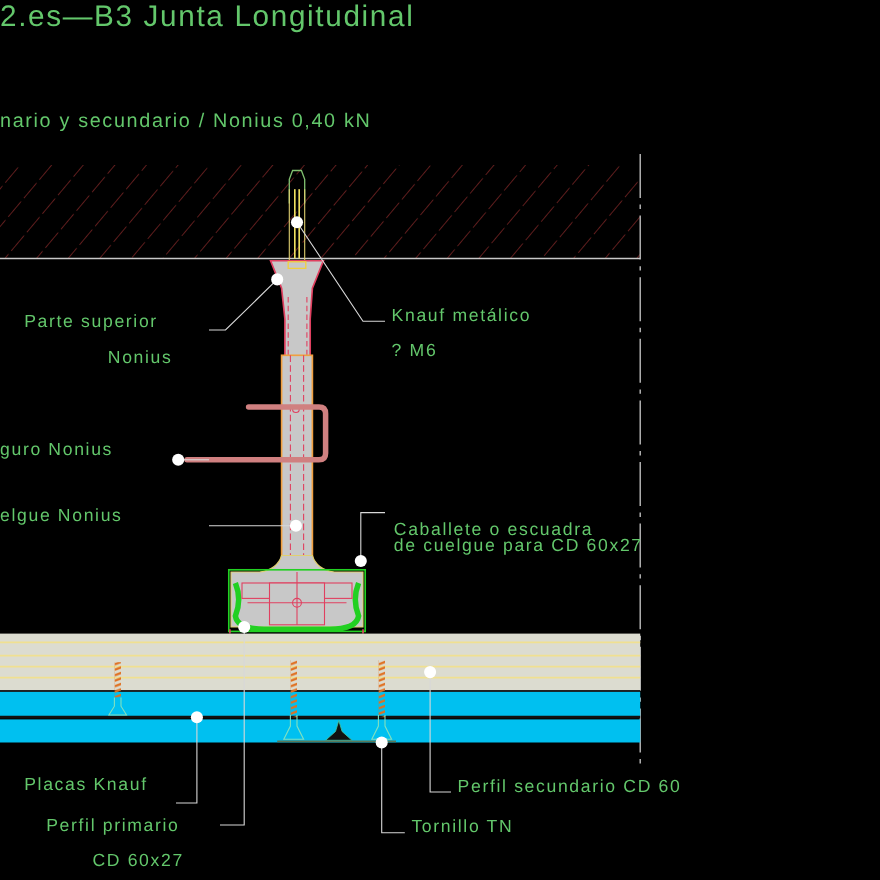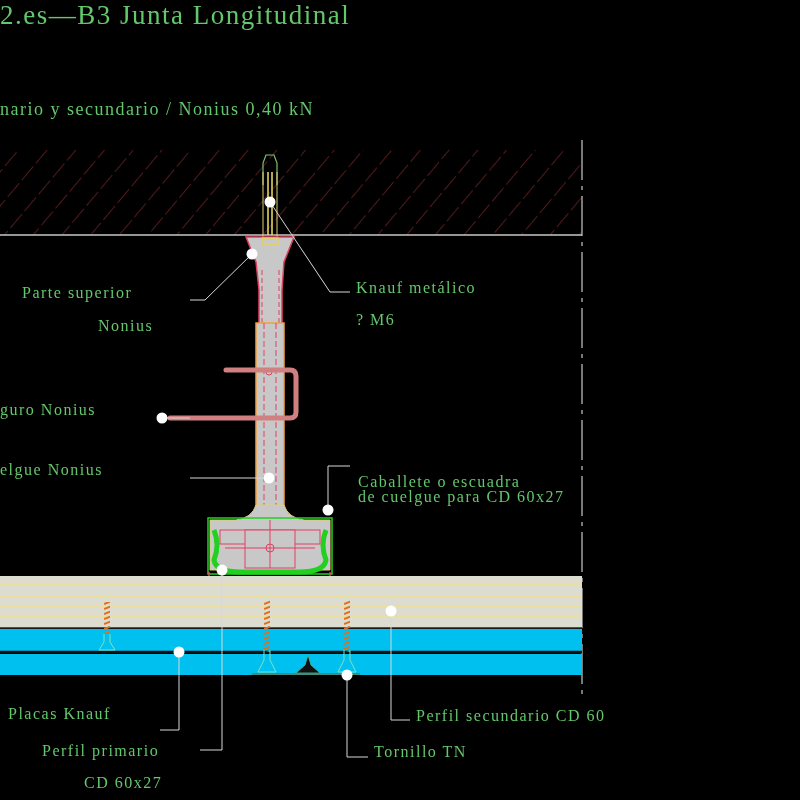--- a/index.html
+++ b/index.html
@@ -1,18 +1,18 @@
 <!DOCTYPE html>
 <html><head>
 <meta charset="utf-8">
 <style>
   html, body { margin: 0; padding: 0; background: #000; }
   body { width: 800px; height: 800px; overflow: hidden; position: relative; font-family: "DejaVu Sans", sans-serif; }
   #canvas { position: absolute; left: 0; top: 0; width: 800px; height: 800px; }
-  .lbl { position: absolute; color: #63c76b; font-family: Liberation Serif, serif; font-weight: 200; letter-spacing: 1.5px; white-space: nowrap; line-height: 1; }
+  .lbl { position: absolute; color: #63c76b; font-family: Liberation Sans, sans-serif; font-weight: 200; letter-spacing: 1.5px; white-space: nowrap; line-height: 1; }
   .t-title { font-size: 27px; }
   .t-sub { font-size: 18px; }
   .t-call { font-size: 16px; }
 </style>
 </head>
 <body>
 
 <svg id="canvas" width="800" height="800" viewBox="0 0 800 800" xmlns="http://www.w3.org/2000/svg">
   <defs>
     <pattern id="hatch" patternUnits="userSpaceOnUse" width="22" height="22" patternTransform="rotate(40)">
@@ -131,18 +131,18 @@
 
 <div class="lbl t-call" style="left:356px; top:280px;">Knauf  metálico</div>
 <div class="lbl t-call" style="left:356px; top:312px;">?  M6</div>
 
 <div class="lbl t-call" style="left:0px; top:402px;">guro  Nonius</div>
 <div class="lbl t-call" style="left:0px; top:462px;">elgue  Nonius</div>
 
 <div class="lbl t-call" style="left:358px; top:455px;margin-top:19px;">Caballete  o  escuadra</div>
 <div class="lbl t-call" style="left:358px; top:489px;">de  cuelgue  para  CD  60x27</div>
 
-<div class="lbl t-call" style="left:8px; top:706px;">Placas  Knauf</div>
+<div class="lbl t-call" style="left:22px; top:706px;">Placas  Knauf</div>
 <div class="lbl t-call" style="left:42px; top:743px;">Perfil  primario</div>
 <div class="lbl t-call" style="left:84px; top:775px;">CD  60x27</div>
 
 <div class="lbl t-call" style="left:416px; top:708px;">Perfil  secundario  CD  60</div>
 <div class="lbl t-call" style="left:374px; top:744px;">Tornillo  TN</div>
 
 </body></html>

